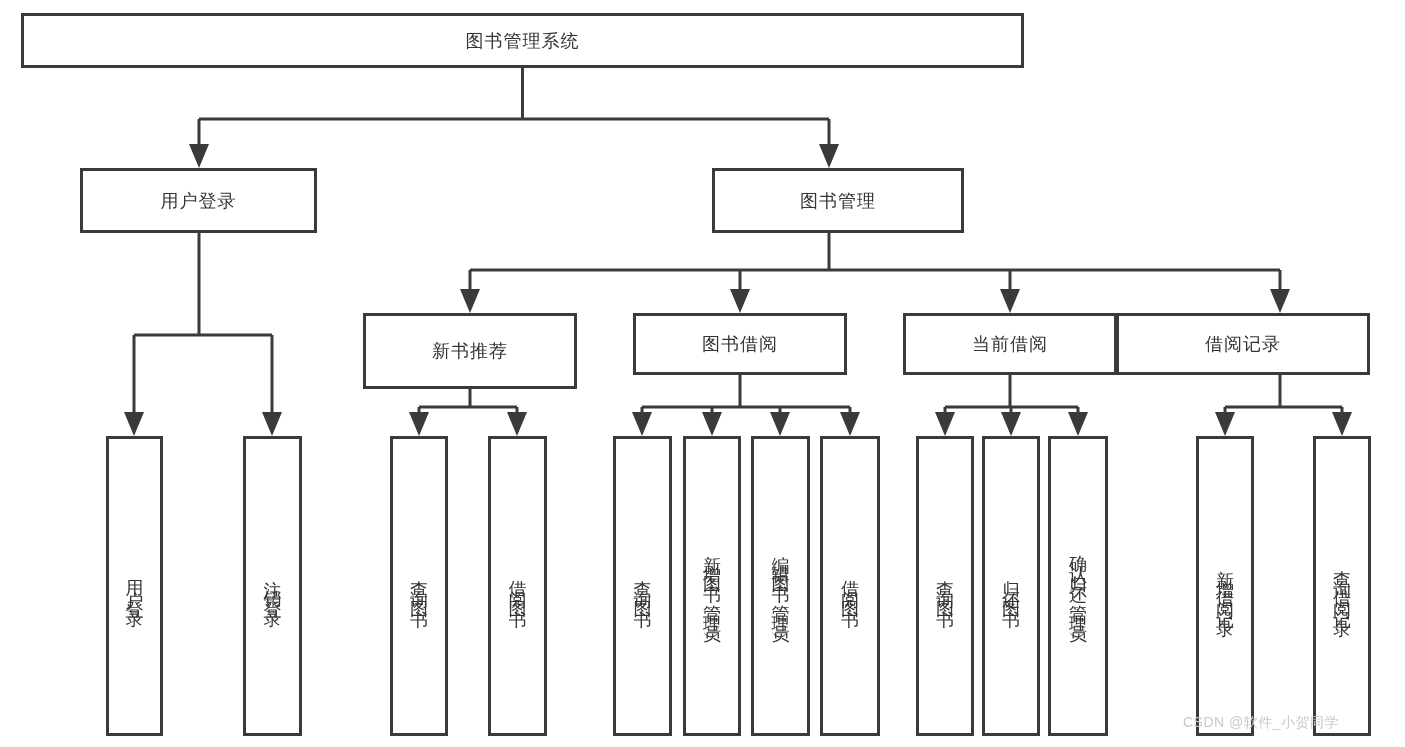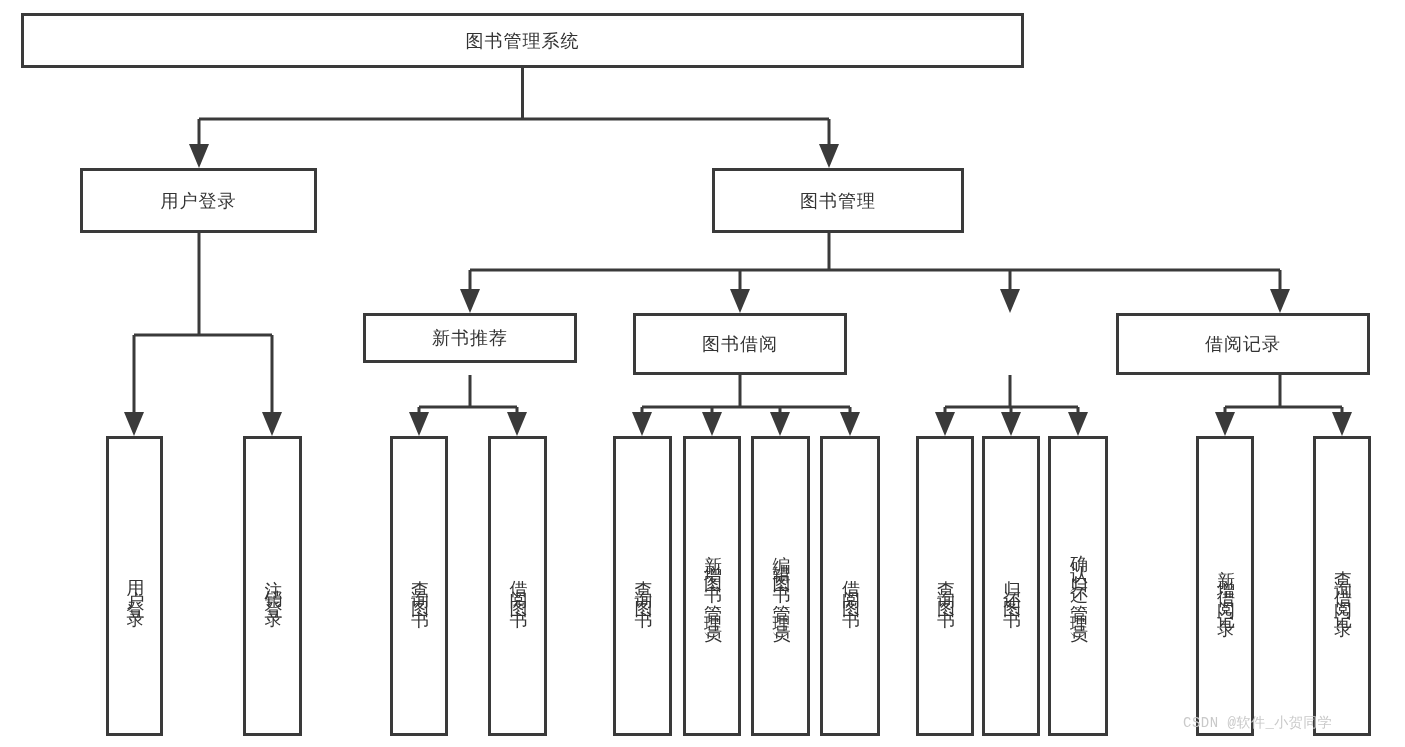--- a/index.html
+++ b/index.html
@@ -1,21 +1,21 @@
 <!DOCTYPE html>
 <html><head>
 <meta charset="utf-8">
 <style>
   html, body { margin: 0; padding: 0; background: #ffffff; }
   #stage {
     position: relative;
     width: 1405px;
     height: 747px;
     background: #ffffff;
-    font-family: Liberation Mono, monospace;
+    font-family: Liberation Sans, sans-serif;
     overflow: hidden;
   }
   #connectors {
     position: absolute;
     left: 0; top: 0;
     z-index: 0;
   }
   .box {
     position: absolute;
     box-sizing: border-box;
@@ -98,25 +98,28 @@
     <span>图书管理系统</span>
   </div>
 
   <div class="box h" style="left:80px;top:168px;width:237px;height:65px">
     <span>用户登录</span>
   </div>
   <div class="box h" style="left:712px;top:168px;width:252px;height:65px">
     <span>图书管理</span>
   </div>
 
-  <div class="box h" style="left:363px;top:313px;width:214px;height:50px">
+  <div class="box h" style="left:363px;top:313px;width:214px;height:76px">
     <span>新书推荐</span>
   </div>
   <div class="box h" style="left:633px;top:313px;width:214px;height:62px">
     <span>图书借阅</span>
+  </div>
+  <div class="box h" style="left:903px;top:313px;width:214px;height:62px">
+    <span>当前借阅</span>
   </div>
   <div class="box h" style="left:1116px;top:313px;width:254px;height:62px">
     <span>借阅记录</span>
   </div>
 
   <div class="box leaf" style="left:106px;top:436px;width:57px;height:300px">
     <span>用户登录</span>
   </div>
   <div class="box leaf" style="left:243px;top:436px;width:59px;height:300px">
     <span>注销登录</span>

